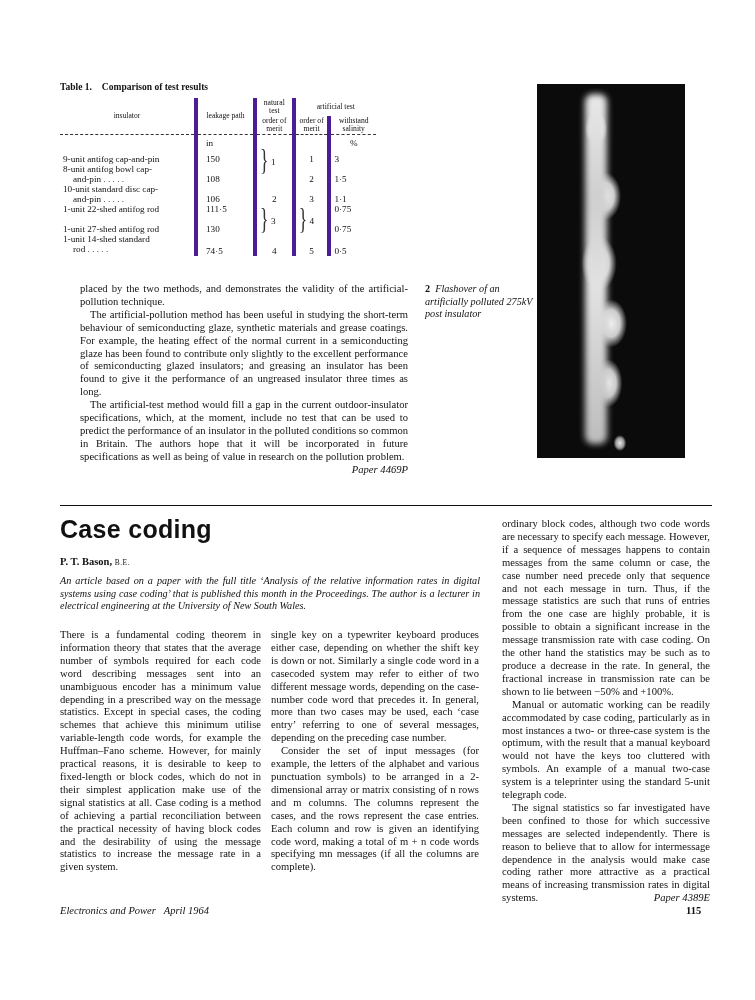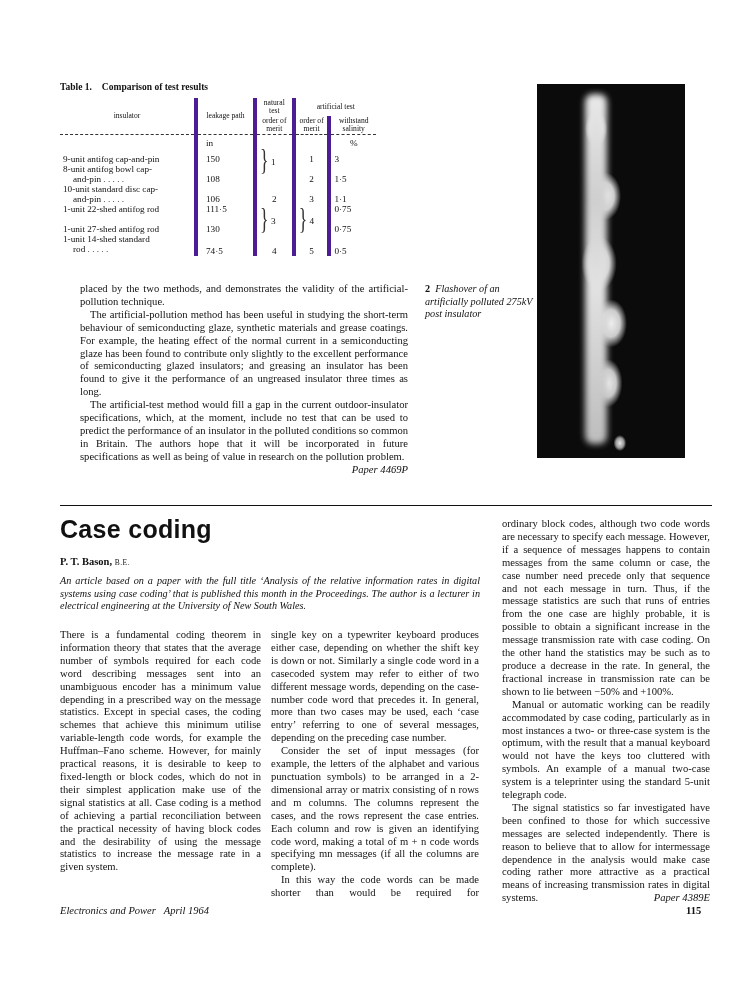--- a/index.html
+++ b/index.html
@@ -177,21 +177,20 @@
 <div id="standfirst" class="abs">An article based on a paper with the full title ‘Analysis of the relative information rates in digital systems using case coding’ that is published this month in the Proceedings. The author is a lecturer in electrical engineering at the University of New South Wales.</div>
 
 <div id="col1" class="abs para">
   <p class="noindent">There is a fundamental coding theorem in information theory that states that the average number of symbols required for each code word describing messages sent into an unambiguous encoder has a minimum value depending in a pre­scribed way on the message statistics. Except in special cases, the coding schemes that achieve this mini­mum utilise variable-length code words, for example the Huffman–Fano scheme. However, for mainly practical reasons, it is desirable to keep to fixed-length or block codes, which do not in their simplest application make use of the signal statistics at all. Case coding is a method of achieving a partial recon­ciliation between the practical necessity of having block codes and the desir­ability of using the message statistics to increase the message rate in a given system.</p>
 </div>
 
 <div id="col2" class="abs para">
   <div class="inner">
     <p class="noindent">single key on a typewriter keyboard produces either case, depending on whether the shift key is down or not. Similarly a single code word in a case­coded system may refer to either of two different message words, depending on the case-number code word that pre­cedes it. In general, more than two cases may be used, each ‘case entry’ referring to one of several messages, depending on the preceding case number.</p>
     <p>Consider the set of input messages (for example, the letters of the alphabet and various punctuation symbols) to be arranged in a 2-dimensional array or matrix consisting of n rows and m columns. The columns represent the cases, and the rows represent the case entries. Each column and row is given an identifying code word, making a total of m + n code words specifying mn messages (if all the columns are com­plete).</p>
-    <p class="last">In this way the code words can be made shorter than would be required for</p>
   </div>
 </div>
 
 <div id="col3" class="abs para">
   <p class="noindent">ordinary block codes, although two code words are necessary to specify each message. However, if a sequence of messages happens to contain messages from the same column or case, the case number need precede only that sequence and not each message in turn. Thus, if the message statistics are such that runs of entries from the one case are highly probable, it is possible to obtain a significant increase in the message trans­mission rate with case coding. On the other hand the statistics may be such as to produce a decrease in the rate. In general, the fractional increase in trans­mission rate can be shown to lie between −50% and +100%.</p>
   <p>Manual or automatic working can be readily accommodated by case coding, particularly as in most instances a two- or three-case system is the optimum, with the result that a manual keyboard would not have the keys too cluttered with symbols. An example of a manual two-case system is a teleprinter using the standard 5-unit telegraph code.</p>
   <p><span>The signal statistics so far investigated have been confined to those for which successive messages are selected inde­pendently. There is reason to believe that to allow for intermessage depend­ence in the analysis would make case coding rather more attractive as a practi­cal means of increasing transmission rates in digital systems.</span> <span class="sig">Paper 4389E</span></p>
 </div>
 
 <div id="footer-left" class="abs">

